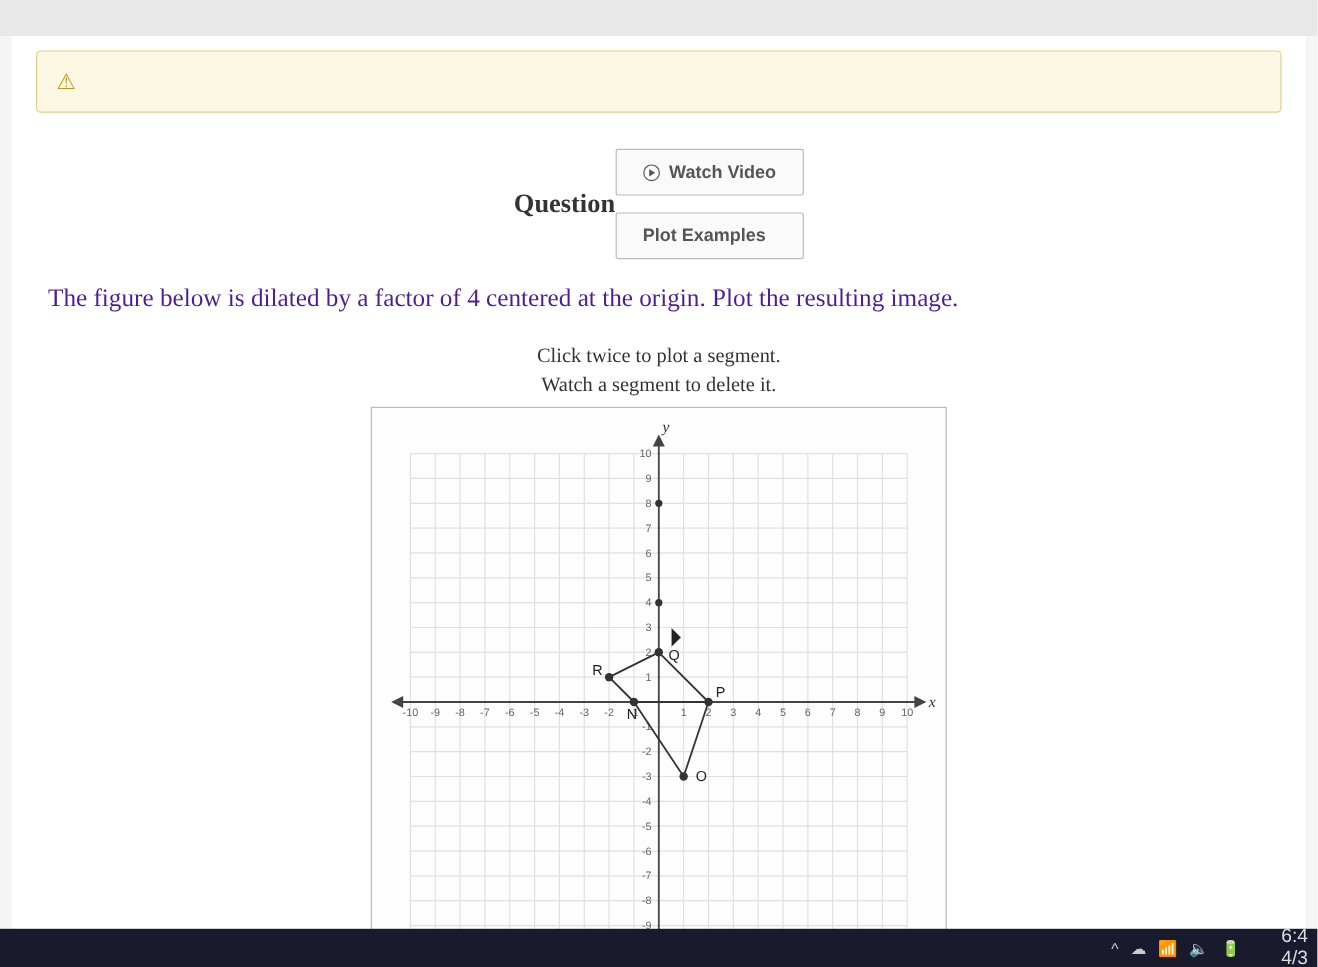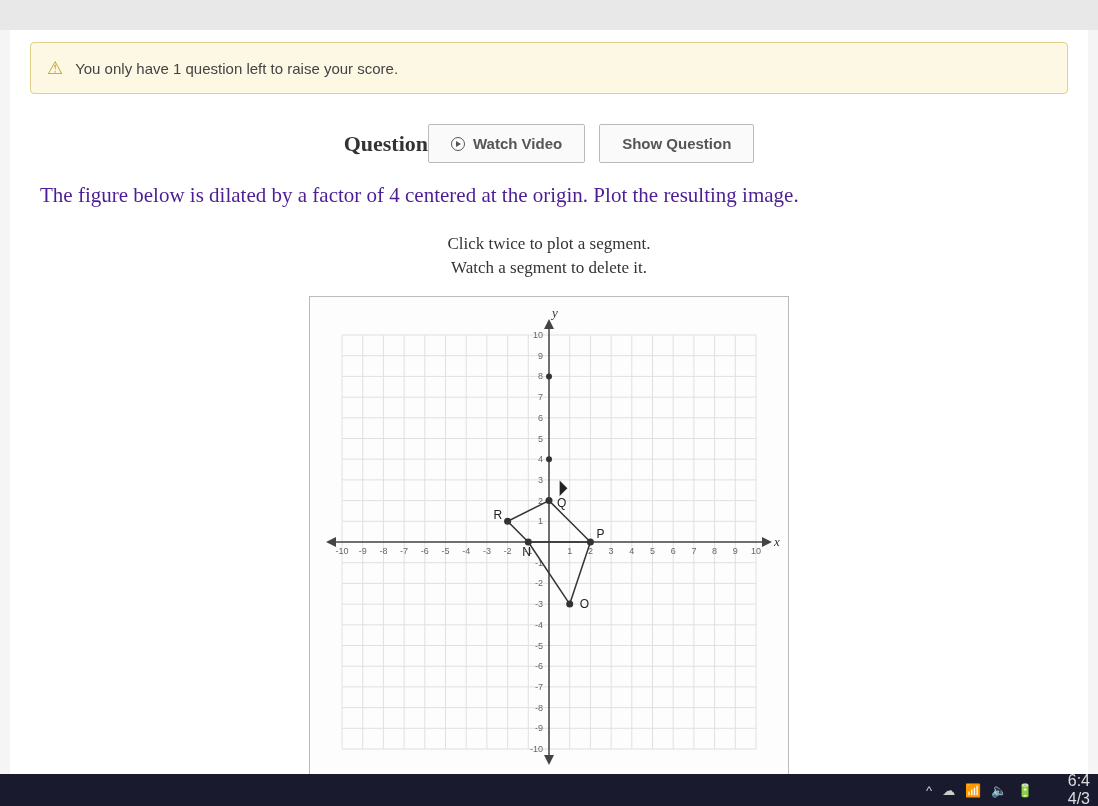--- a/index.html
+++ b/index.html
@@ -41,21 +41,21 @@
     display: flex;
     align-items: center;
     justify-content: center;
     padding: 0 10px 18px 10px;
     font-weight: bold;
   }
   .question-heading {
     font-size: 22px;
     color: #333;
   }
-  .btn-group { display: flex; gap: 14px; }
+  .btn-group { display: flex; gap: 14px; flex-direction: column; }
   .btn {
     border: 1px solid #bbb;
     background: #fafafa;
     padding: 10px 22px;
     font-family: Arial, sans-serif;
     font-size: 15px;
     color: #555;
     border-radius: 2px;
     display: inline-flex;
     align-items: center;
@@ -85,21 +85,21 @@
     padding: 0 10px 22px 10px;
     line-height: 1.4;
   }
   .graph-wrap {
     text-align: center;
   }
   .instructions {
     font-size: 17px;
     color: #333;
     line-height: 1.4;
-    margin-bottom: 16px;
+    margin-bottom: 6px;
   }
   .graph-box {
     border: 1px solid #bbb;
     background: #fdfdfd;
     width: 480px;
     margin: 0 auto;
     padding: 10px 4px 4px 4px;
   }
   svg { display: block; margin: 0 auto; }
   .tick-lbl { font: 9px Arial; fill: #666; }
@@ -128,32 +128,31 @@
 </style>
 </head>
 <body>
 
 <div class="top-spacer"></div>
 
 <div class="content-wrap">
 
   <div class="alert-box">
     <span class="warn-icon">⚠</span>
-    <span class="msg">You only have 1 question left to raise your score.</span>
   </div>
 
   <div class="question-row">
     <div class="question-heading">Question</div>
     <div class="btn-group">
       <div class="btn">
         <span class="play-icon"></span>
         <span>Watch Video</span>
       </div>
       <div class="btn">
-        <span>Show Question</span>
+        <span>Plot Examples</span>
       </div>
     </div>
   </div>
 
   <div class="prompt">The figure below is dilated by a factor of 4 centered at the origin. Plot the resulting image.</div>
 
   <div class="graph-wrap">
     <div class="instructions">
       <div>Click twice to plot a segment.</div>
       <div>Watch a segment to delete it.</div>

